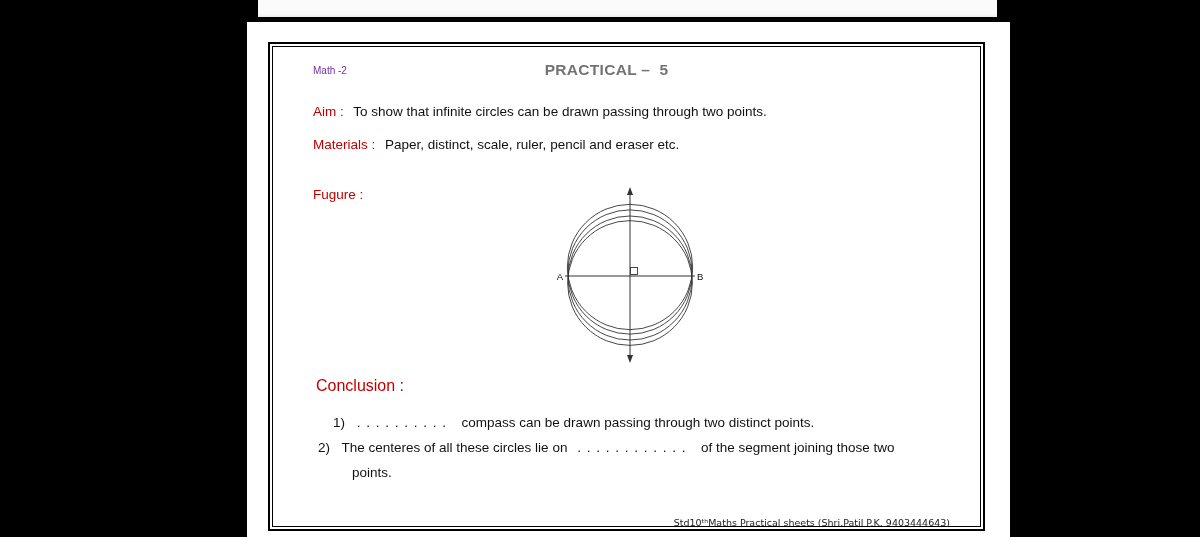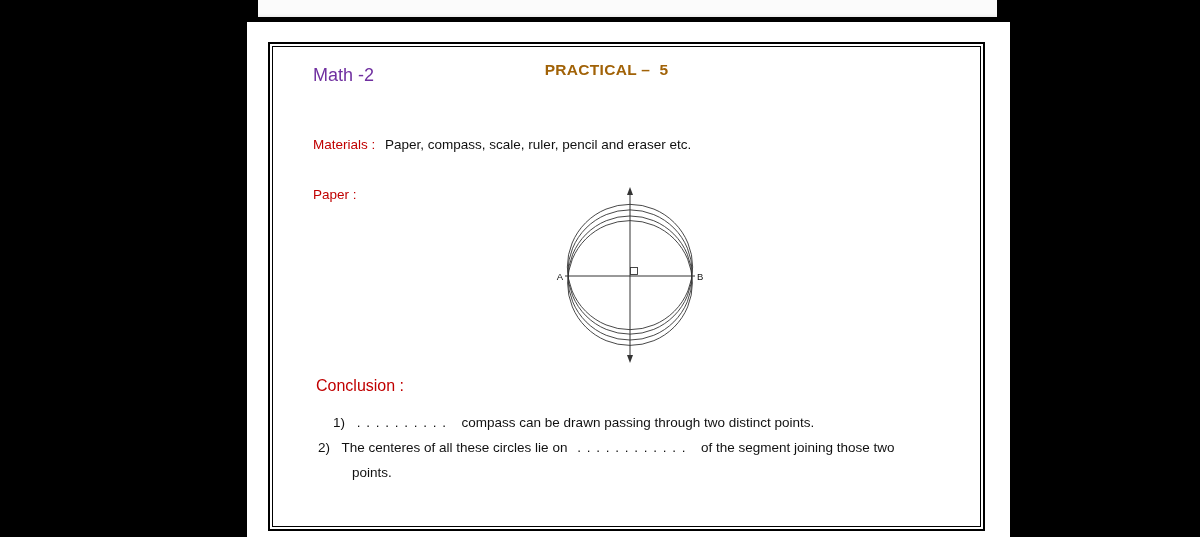--- a/index.html
+++ b/index.html
@@ -30,27 +30,27 @@
   .frame-inner{
     width:100%;height:100%;
     border:1px solid #000;
     box-sizing:border-box;
     position:relative;
   }
   .content{position:absolute;inset:0;}
   .abs{position:absolute;white-space:nowrap;}
   .course{
     left:40px;top:18px;
-    font-size:18px;color:#7030A0;
+    font-size:10px;color:#7030A0;
   }
   .title{
     left:0;right:40px;top:14px;
     text-align:center;
     font-size:15.5px;font-weight:700;
-    color:#a16207;
+    color:#737373;
     letter-spacing:.3px;
     white-space:pre;
   }
   .bodyline{font-size:13.5px;color:#111;}
   .red{color:#C00000;}
   .aim{left:40px;top:57px;}
   .materials{left:40px;top:90px;}
   .figure-label{left:40px;top:140px;}
   .figure-svg{position:absolute;left:257px;top:136px;}
   .conclusion-label{left:43px;top:330px;font-size:16px;}
@@ -72,28 +72,32 @@
 <div class="prev-page"></div>
 
 <div class="page">
   <div class="frame">
     <div class="frame-inner">
       <div class="content">
 
         <div class="abs course">Math -2</div>
         <div class="abs title">PRACTICAL –  5</div>
 
+        <div class="abs bodyline aim">
+          <span class="red gap-r">Aim :</span>
+          <span>To show that infinite circles can be drawn passing through two points.</span>
+        </div>
 
         <div class="abs bodyline materials">
           <span class="red gap-r">Materials :</span>
-          <span>Paper, compass, scale, ruler, pencil and eraser etc.</span>
+          <span>Paper, distinct, scale, ruler, pencil and eraser etc.</span>
         </div>
 
         <div class="abs bodyline figure-label">
-          <span class="red">Paper :</span>
+          <span class="red">Fugure :</span>
         </div>
 
         <svg class="figure-svg" width="200" height="185" viewBox="0 0 200 185">
 
           <g stroke="#333" stroke-width="0.9" fill="none">
             <circle cx="100" cy="84" r="62.65"></circle>
             <circle cx="100" cy="89" r="62.13"></circle>
             <circle cx="100" cy="95" r="62.03"></circle>
             <circle cx="100" cy="100" r="62.39"></circle>
           </g>
@@ -121,17 +125,18 @@
 
         <div class="abs bodyline item2">
           <span class="num">2)</span>
           <span class="gap-r">The centeres of all these circles lie on</span>
           <span class="dots gap-r">. . . . . . . . . . . . </span>
           <span>of the segment joining those two</span>
         </div>
 
         <div class="abs bodyline points-line">points.</div>
 
+        <div class="abs footer">Std10ᵗʰMaths  Practical sheets (Shri.Patil P.K. 9403444643)</div>
 
       </div>
     </div>
   </div>
 </div>
 
 </body></html>

